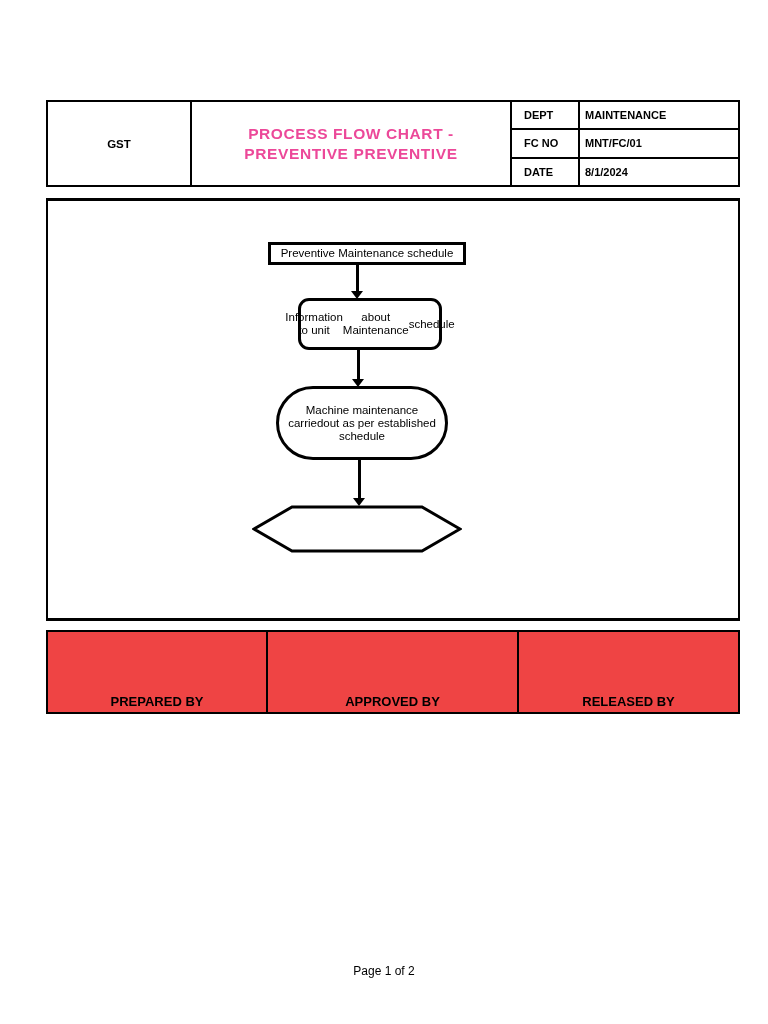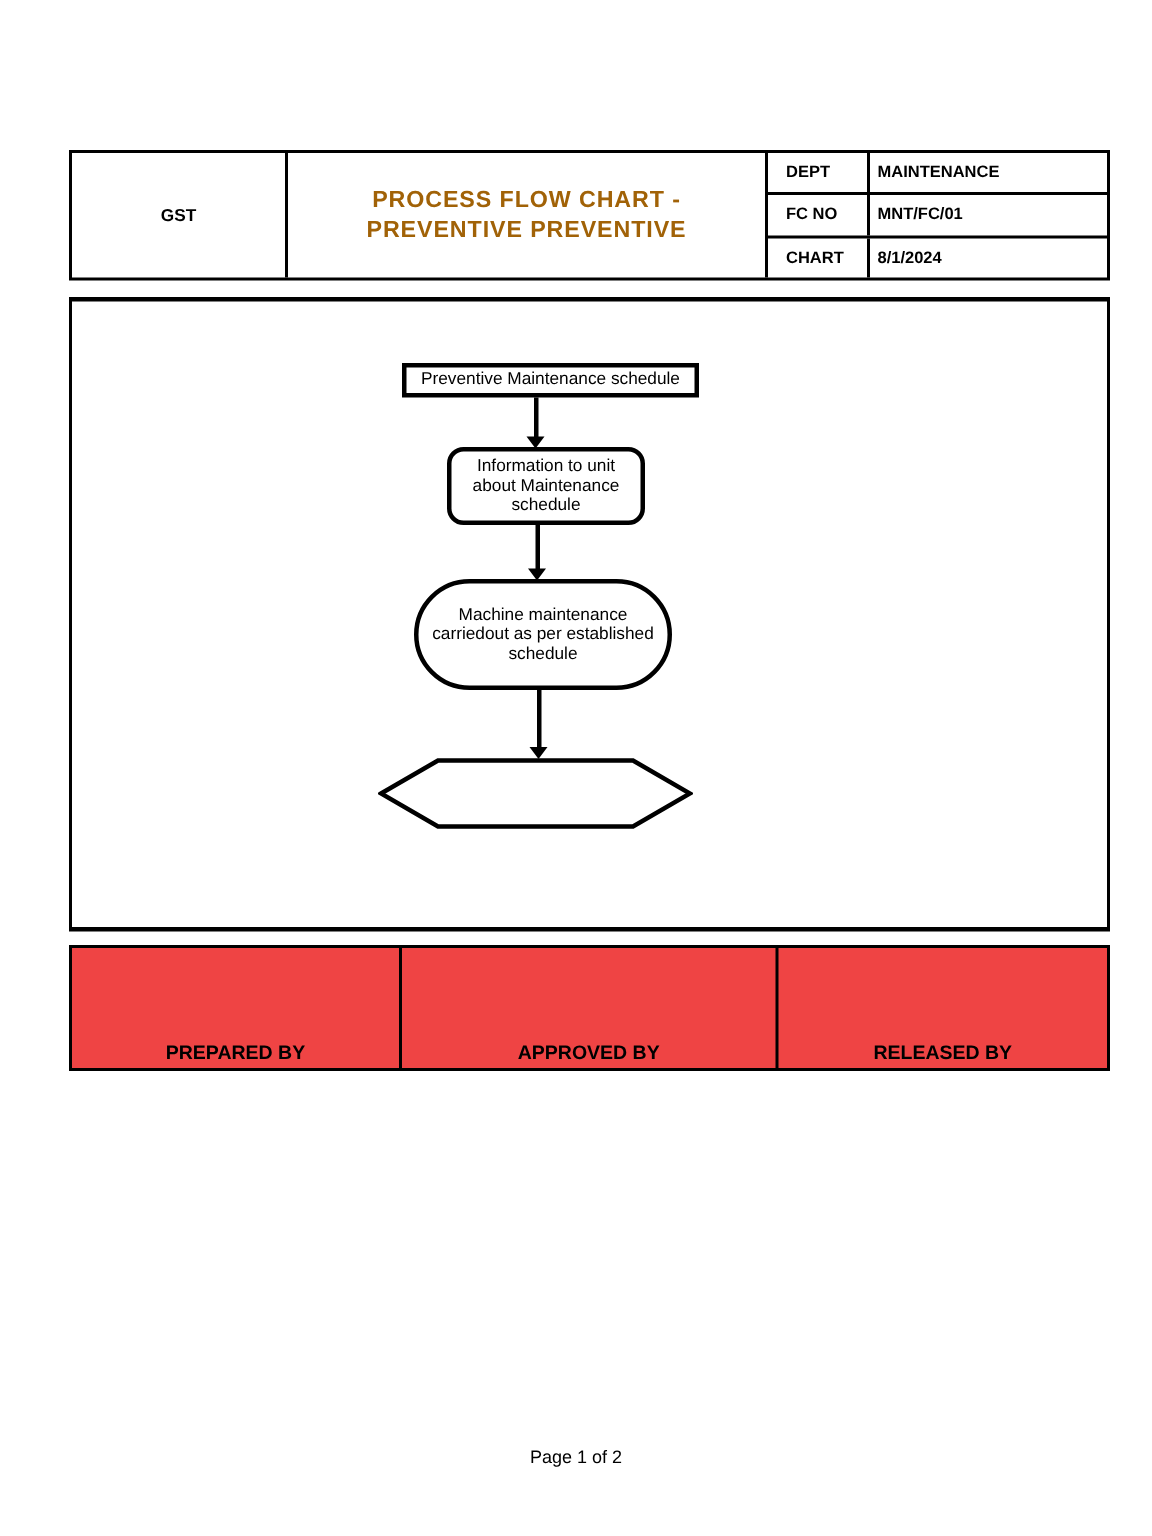--- a/index.html
+++ b/index.html
@@ -23,22 +23,22 @@
   .meta-value { flex:1; display:flex; align-items:center; padding-left:5px;
     font-weight:bold; font-size:11px; }
 
   
   .chart-box { position:absolute; left:46px; top:198px; width:694px; height:423px;
     border:solid #000; border-width:3px 2px 3px 2px; background:#fff; }
   .flow-shape { position:absolute; background:#fff; display:flex; align-items:center;
     justify-content:center; text-align:center; font-size:11.5px; line-height:13px; }
   .flow-shape .line { display:block; }
   .shape-rect { left:220px; top:41px; width:198px; height:23px; border:3px solid #000; }
-  .shape-rounded { left:250px; top:97px; width:132px; height:52px; border:3px solid #000;
-    border-radius:11px; flex-direction:column; }
+  .shape-rounded { left:250px; top:97px; width:144px; height:52px; border:3px solid #000;
+    border-radius:11px; flex-direction:row; }
   .shape-stadium { left:228px; top:185px; width:172px; height:74px; border:3px solid #000;
     border-radius:37px; flex-direction:column; }
   .shape-hex { left:204px; top:304px; width:210px; height:48px; background:transparent; }
   .shape-hex svg { position:absolute; left:0; top:0; }
   .hex-text { position:absolute; left:0; top:3px; width:100%; text-align:center;
     font-size:11.5px; line-height:13px; }
 
   .arrow { position:absolute; width:12px; }
   .arrow-shaft { position:absolute; left:50%; top:0; bottom:7px; width:3px;
     margin-left:-1.5px; background:#000; }
@@ -61,35 +61,35 @@
   .page-footer { position:absolute; left:0; top:964px; width:768px; text-align:center;
     font-size:12px; }
 </style>
 </head>
 <body>
 
 <div class="page">
 
   <div class="header-table">
     <div class="logo-cell">GST</div>
-    <div class="title-cell" style="color: #a16207;">
+    <div class="title-cell" style="color: #ec4899;">
       <span class="title-line">PROCESS FLOW CHART -</span>
       <span class="title-line">PREVENTIVE PREVENTIVE</span>
     </div>
     <div class="meta-table">
       <div class="meta-row">
         <div class="meta-label">DEPT</div>
         <div class="meta-value">MAINTENANCE</div>
       </div>
       <div class="meta-row">
         <div class="meta-label">FC NO</div>
         <div class="meta-value">MNT/FC/01</div>
       </div>
       <div class="meta-row">
-        <div class="meta-label">CHART</div>
+        <div class="meta-label">DATE</div>
         <div class="meta-value">8/1/2024</div>
       </div>
     </div>
   </div>
 
   <div class="chart-box">
 
     <div class="flow-shape shape-rect">
       <span class="line">Preventive Maintenance schedule</span>
     </div>

